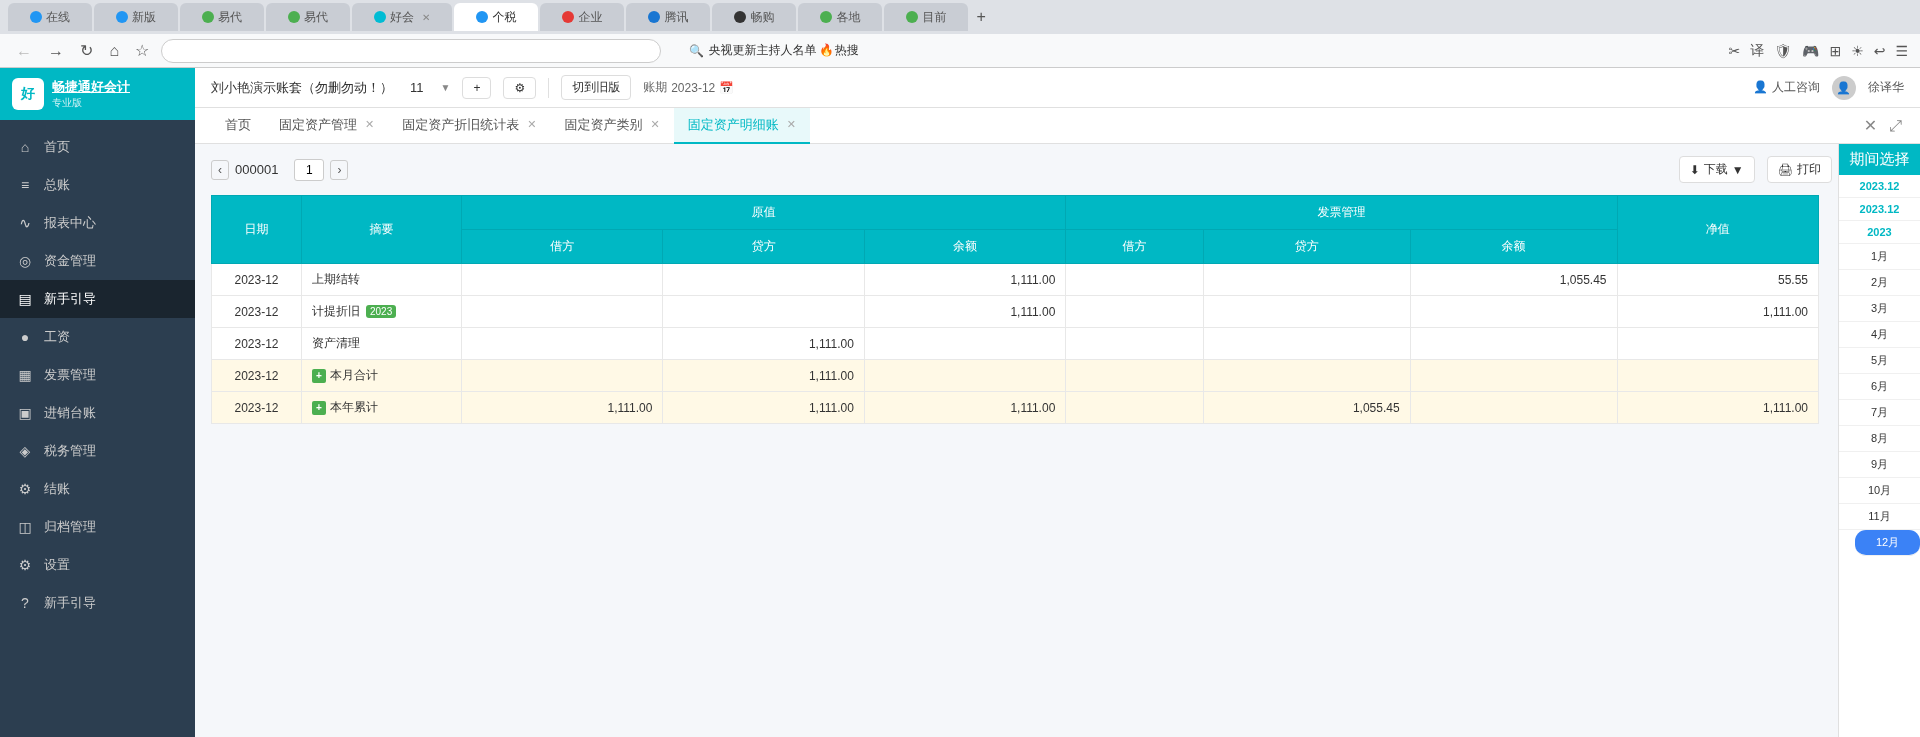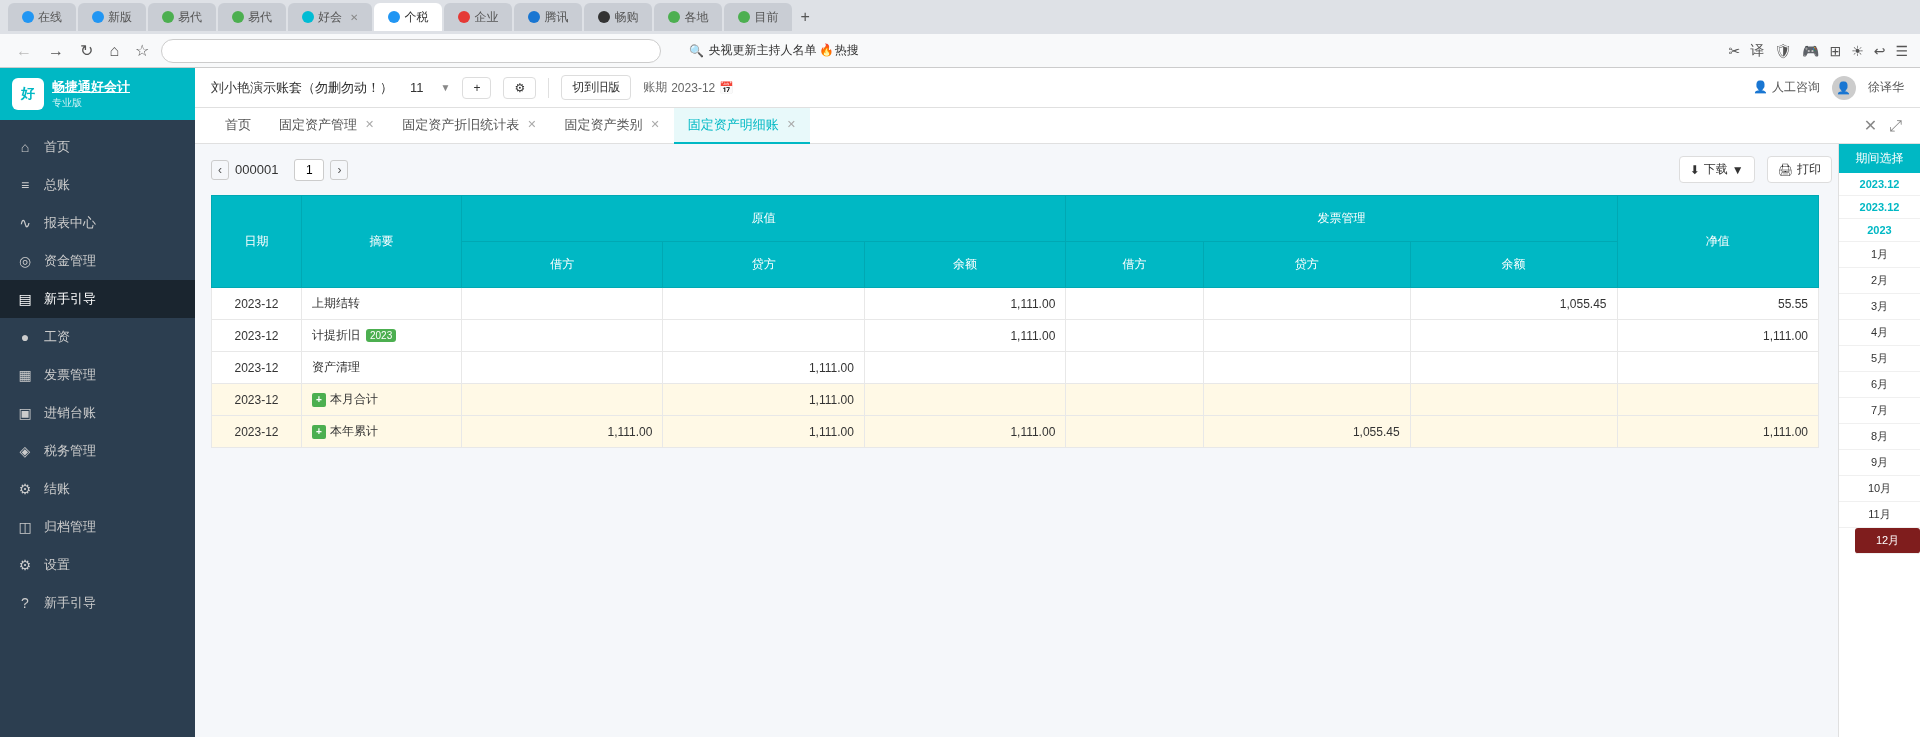--- a/index.html
+++ b/index.html
@@ -1,21 +1,21 @@
 <!DOCTYPE html>
 <html><head>
   <meta charset="utf-8">
   <style>
     * { margin: 0; padding: 0; box-sizing: border-box; }
     body { font-family: 'Microsoft YaHei', Arial, sans-serif; font-size: 12px; background: #f0f2f5; width: 1920px; height: 737px; overflow: hidden; }
 
     
     .browser-chrome { background: #dee1e6; height: 68px; }
     .tab-bar { display: flex; align-items: center; height: 34px; background: #dee1e6; padding: 0 8px; gap: 2px; }
-    .tab { display: flex; align-items: center; height: 28px; padding: 0 14px; border-radius: 6px 6px 0 0; font-size: 12px; cursor: pointer; gap: 4px; white-space: nowrap; }
+    .tab { display: flex; align-items: center; height: 28px; padding: 0 22px; border-radius: 6px 6px 0 0; font-size: 12px; cursor: pointer; gap: 4px; white-space: nowrap; }
     .tab.active { background: #fff; color: #333; }
     .tab.inactive { background: #c9cdd4; color: #555; }
     .tab-close { font-size: 10px; color: #888; margin-left: 4px; cursor: pointer; }
     .tab-new { background: none; border: none; font-size: 16px; color: #555; cursor: pointer; padding: 0 6px; }
 
     .address-bar { display: flex; align-items: center; height: 34px; background: #f8f9fa; padding: 0 12px; gap: 8px; border-bottom: 1px solid #ccc; }
     .nav-btn { background: none; border: none; font-size: 16px; color: #555; cursor: pointer; padding: 2px 4px; }
     .nav-btn.disabled { color: #bbb; }
     .address-input { flex: 1; height: 24px; border: 1px solid #ccc; border-radius: 12px; padding: 0 12px; font-size: 12px; background: #fff; max-width: 500px; }
     .search-box { display: flex; align-items: center; gap: 4px; margin-left: 20px; font-size: 12px; color: #333; }
@@ -63,33 +63,33 @@
     .pagination-bar { display: flex; align-items: center; justify-content: space-between; margin-bottom: 12px; }
     .pagination-left { display: flex; align-items: center; gap: 6px; }
     .page-nav-btn { background: none; border: 1px solid #ccc; border-radius: 3px; padding: 2px 6px; cursor: pointer; font-size: 12px; color: #555; }
     .page-number { display: flex; align-items: center; gap: 16px; font-size: 13px; color: #333; }
     .page-num-input { width: 30px; height: 22px; border: 1px solid #ccc; border-radius: 3px; text-align: center; font-size: 12px; }
     .pagination-right { display: flex; align-items: center; gap: 12px; }
     .action-btn { display: flex; align-items: center; gap: 4px; padding: 4px 10px; border: 1px solid #ddd; border-radius: 4px; font-size: 12px; cursor: pointer; background: #fff; color: #333; }
 
     
     .data-table { width: 100%; border-collapse: collapse; background: #fff; }
-    .data-table th { background: #00b8c4; color: #fff; padding: 14px 10px; text-align: center; font-size: 12px; font-weight: normal; border: 1px solid #00a8b3; white-space: nowrap; }
+    .data-table th { background: #00b8c4; color: #fff; padding: 8px 10px; text-align: center; font-size: 12px; font-weight: normal; border: 1px solid #00a8b3; white-space: nowrap; }
     .data-table td { padding: 7px 10px; text-align: right; font-size: 12px; border: 1px solid #e8e8e8; color: #333; }
     .data-table td.text-left { text-align: left; }
     .data-table td.text-center { text-align: center; }
     .data-table .row-total td { background: #fff9e6; }
     .row-icon { display: inline-block; width: 14px; height: 14px; border-radius: 2px; margin-right: 4px; vertical-align: middle; font-size: 10px; text-align: center; line-height: 14px; font-weight: bold; }
     .row-icon.green { background: #4caf50; color: #fff; }
 
     
     .period-panel { position: absolute; right: 0; top: 0; width: 80px; background: #fff; border-left: 1px solid #e0e0e0; height: 100%; display: flex; flex-direction: column; }
-    .period-header { background: #00b8c4; color: #fff; text-align: center; padding: 6px 4px; font-size: 12px; }
+    .period-header { background: #00b8c4; color: #fff; text-align: center; padding: 6px 4px; font-size: 15px; }
     .period-item { padding: 5px 6px; text-align: center; font-size: 11px; cursor: pointer; color: #333; border-bottom: 1px solid #f0f0f0; }
-    .period-item.active { background: #7f1d1d; color: #fff; border-radius: 3px; margin-left: 16px; }
+    .period-item.active { background: #3b82f6; color: #fff; border-radius: 11px; margin-left: 16px; }
     .period-item.selected-year { color: #00b8c4; font-weight: bold; }
   </style>
 </head>
 <body>
 
 <div class="browser-chrome">
   <div class="tab-bar">
 
     <div id="browser-tabs" style="display:flex;align-items:center;gap:2px;">
         <div class="tab inactive">

